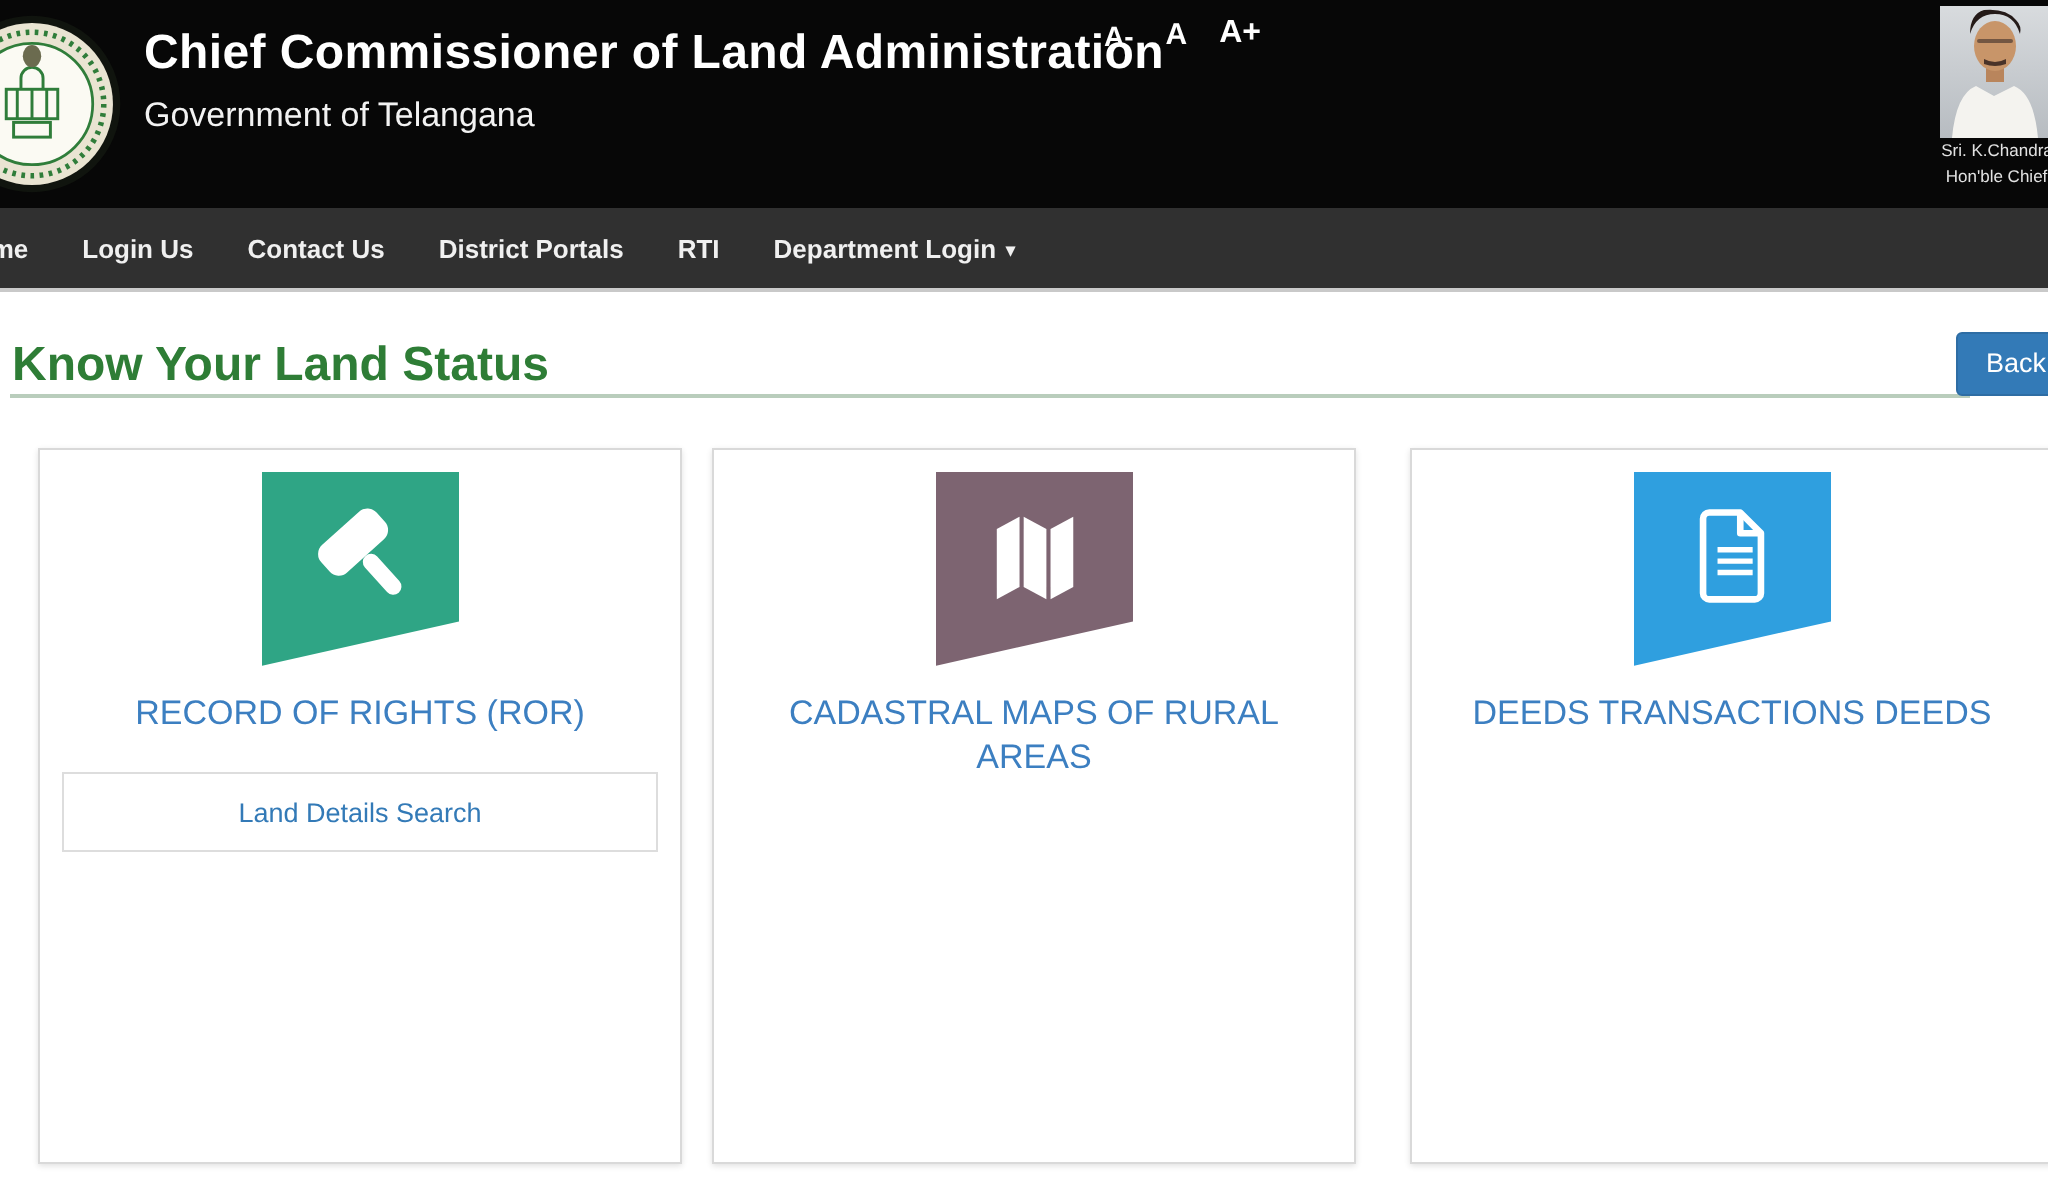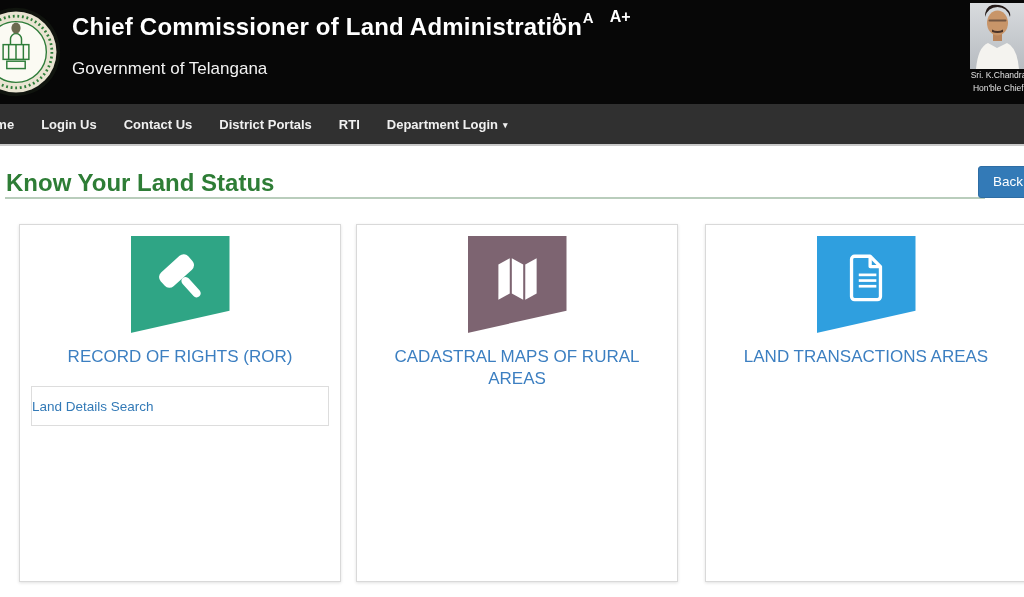--- a/index.html
+++ b/index.html
@@ -5,21 +5,21 @@
   * { margin:0; padding:0; box-sizing:border-box; }
   html,body { background:#fff; }
   body { font-family:"Liberation Sans", sans-serif; }
   .screen { position:relative; width:1024px; height:597px; overflow:hidden; background:#fff;padding-left:39px; }
 
   
   .site-header { position:absolute; left:0; top:0; width:1024px; height:104px; background:#070707; }
   .logo-wrap { position:absolute; left:-30px; top:6px; width:92px; height:92px; }
   .title-block { position:absolute; left:72px; top:13px; color:#fff; }
   .site-title { font-size:24px; font-weight:bold; letter-spacing:.2px; white-space:nowrap; }
-  .site-subtitle { font-size:17px; font-weight:normal; color:#f2f2f2; margin-top:18px; }
+  .site-subtitle { font-size:17px; font-weight:normal; color:#f2f2f2; margin-top:7px; }
   .font-controls { position:absolute; left:552px; top:8px; display:flex; gap:16px; color:#fff; font-weight:bold; align-items:flex-end; }
   .fc-small { font-size:14px; cursor:pointer; }
   .fc-mid   { font-size:15px; cursor:pointer; }
   .fc-big   { font-size:16px; cursor:pointer; }
   .portrait { position:absolute; left:970px; top:3px; width:55px; height:66px; overflow:hidden; background:#cfd3d7; }
   .portrait-caption { position:absolute; left:938px; top:69px; width:130px; font-size:8.5px; color:#e2e2e2; text-align:center; line-height:1.5; white-space:nowrap; }
 
   
   .main-nav { position:absolute; left:0; top:104px; width:1024px; height:42px; background:#303030; border-bottom:2px solid #c9c9c9; display:flex; align-items:center; gap:27px; }
   .nav-item { color:#f0f0f0; font-size:13px; font-weight:bold; cursor:pointer; white-space:nowrap; }
@@ -31,21 +31,21 @@
   .heading-divider { position:absolute; left:5px; top:197px; width:980px; height:2px; background:#b9cdbc; }
   .back-btn { position:absolute; left:978px; top:166px; background:#337ab7; color:#fff; font-size:13.5px; padding:7px 14px 8px; border:1px solid #2e6da4; border-radius:3px; cursor:pointer; }
 
   
   .card { position:absolute; top:224px; width:322px; height:358px; background:#fff; border:1px solid #d9d9d9; box-shadow:0 1px 3px rgba(0,0,0,.12); }
   .card-1 { left:7px;margin-left:12px; } .card-2 { left:356px; } .card-3 { left:705px; }
   .card-icon { width:99px; height:97px; margin:11px auto 0; clip-path:polygon(0 0,100% 0,100% 77%,0 100%); display:flex; justify-content:center; }
   .card-icon svg { margin-top:12px; }
   .card-title { margin:13px auto 0; text-align:center; color:#3c7fc1; font-size:17px; font-weight:500; line-height:1.3; max-width:285px; }
   .link-group { margin:18px 11px 0; border-radius:3px; }
-  .link-row { height:40px; line-height:39px; border:1px solid #ddd; background:#fff; color:#337ab7; font-size:13.5px; cursor:pointer; }
+  .link-row { height:40px; line-height:39px; text-align:center; border:1px solid #ddd; background:#fff; color:#337ab7; font-size:13.5px; cursor:pointer; }
   .link-row + .link-row { border-top:0; }
 </style>
 </head>
 <body>
 
 <div class="screen">
 
   <header class="site-header">
     <div class="logo-wrap">
       <svg width="92" height="92" viewBox="0 0 100 100">
@@ -149,16 +149,16 @@
           <path d="M19,8 h15 l10,10 v29 a3,3 0 0 1 -3,3 h-22 a3,3 0 0 1 -3,-3 v-36 a3,3 0 0 1 3,-3 z"></path>
           <path d="M34,8 v10 h10"></path>
         </g>
         <g stroke="#fff" stroke-width="2.6">
           <line x1="23" y1="26" x2="40" y2="26"></line>
           <line x1="23" y1="31.5" x2="40" y2="31.5"></line>
           <line x1="23" y1="37" x2="40" y2="37"></line>
         </g>
       </svg>
     </div>
-    <div class="card-title">LAND TRANSACTIONS AREAS</div>
+    <div class="card-title">DEEDS TRANSACTIONS DEEDS</div>
   </section>
 
 </div>
 
 </body></html>

